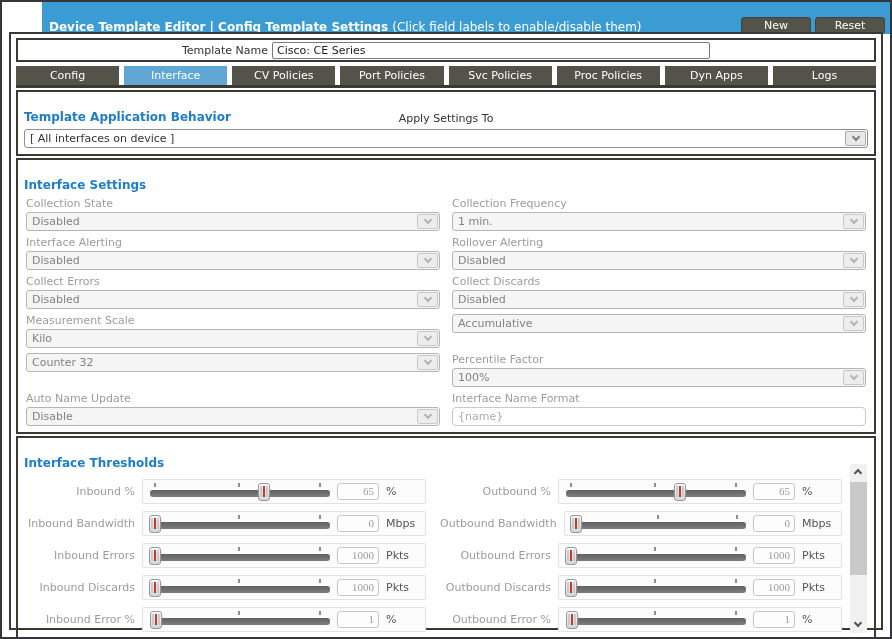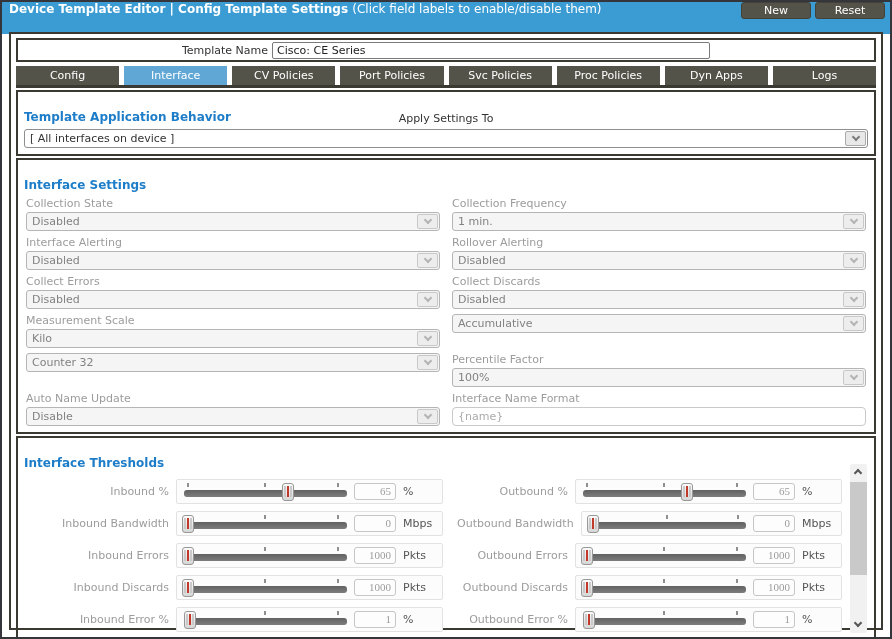--- a/index.html
+++ b/index.html
@@ -15,21 +15,21 @@
     --title-bar: #3b9cd4;
     --active-tab: #61a7d6;
     --dark: #53534a;
     --heading-blue: #1e7dc8;
     --handle-stripe: #c0392b;
     --frame: #3a3a32;
   }
   
   .title-bar {
     height: 32px; background: var(--title-bar);
-    display: flex; align-items: flex-start; padding: 0 5px 0 7px;
+    display: flex; align-items: flex-end; padding: 0 5px 0 7px; margin-left: 40px;
   }
   .title-text { flex: 1; color: #fff; font-size: 12px; font-weight: bold; white-space: nowrap; }
   .title-note { font-weight: normal; }
   .hdr-btn {
     width: 70px; height: 17px; line-height: 15px; margin-left: 4px;
     background: var(--dark); color: #fff; font-size: 11px; text-align: center;
     border: 1px solid #42423a; border-radius: 3px; cursor: pointer;
   }
   
   .content {
@@ -81,21 +81,21 @@
   .select.enabled .arrow-box { background: #e8e8e8; border-color: #ababab; }
   .select.enabled .chev { border-color: #7e7e7e; }
   .text-input {
     height: 19px; line-height: 17px; border: 1px solid #c9c9c9; border-radius: 4px;
     background: #fff; color: #ababab; font-size: 11px; padding: 0 5px;
   }
   
   .settings-grid { display: grid; grid-template-columns: 1fr 1fr; column-gap: 12px; row-gap: 5px; padding: 2px 2px 0; }
   .field-label { color: #9c9c9c; font-size: 11px; height: 15px; cursor: pointer; }
   
-  .thresholds-grid { display: grid; grid-template-columns: 1fr 1fr; column-gap: 14px; padding: 2px 26px 0 0; margin-left: 34px; }
+  .thresholds-grid { display: grid; grid-template-columns: 1fr 1fr; column-gap: 14px; padding: 2px 26px 0 0; }
   .threshold-row { display: flex; align-items: center; height: 26px; margin: 3px 0; }
   .th-label { flex: 0 0 118px; text-align: right; padding-right: 7px; color: #9c9c9c; font-size: 11px; white-space: nowrap; cursor: pointer; }
   .th-box {
     flex: 1; height: 25px; border: 1px solid #e2e2e2; border-radius: 2px; background: #fcfcfc;
     display: flex; align-items: center; padding: 0 7px; gap: 7px;
   }
   .slider { flex: 1; position: relative; height: 21px; cursor: pointer; }
   .track { position: absolute; left: 0; right: 0; top: 9px; height: 7px; border-radius: 3px; background: linear-gradient(#616161, #7d7d7d); }
   .tick { position: absolute; top: 2px; width: 2px; height: 4px; background: #8f8f8f; }
   .tick.t1 { left: 2%; } .tick.t2 { left: 49%; } .tick.t3 { left: 94%; }

